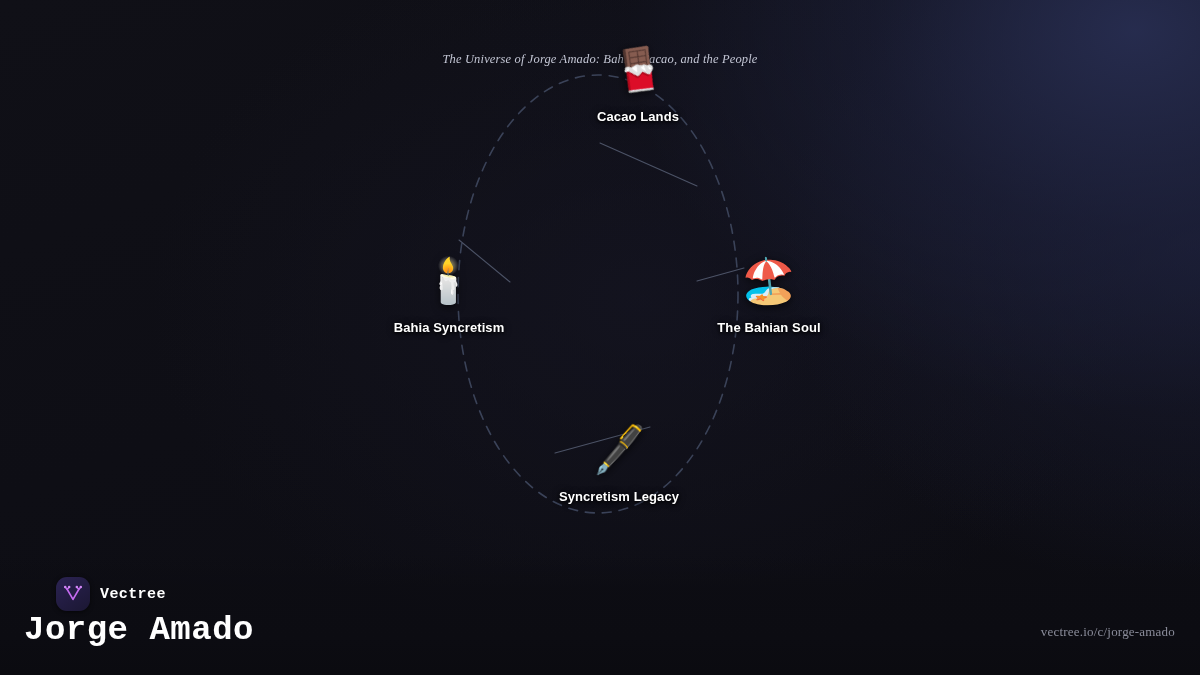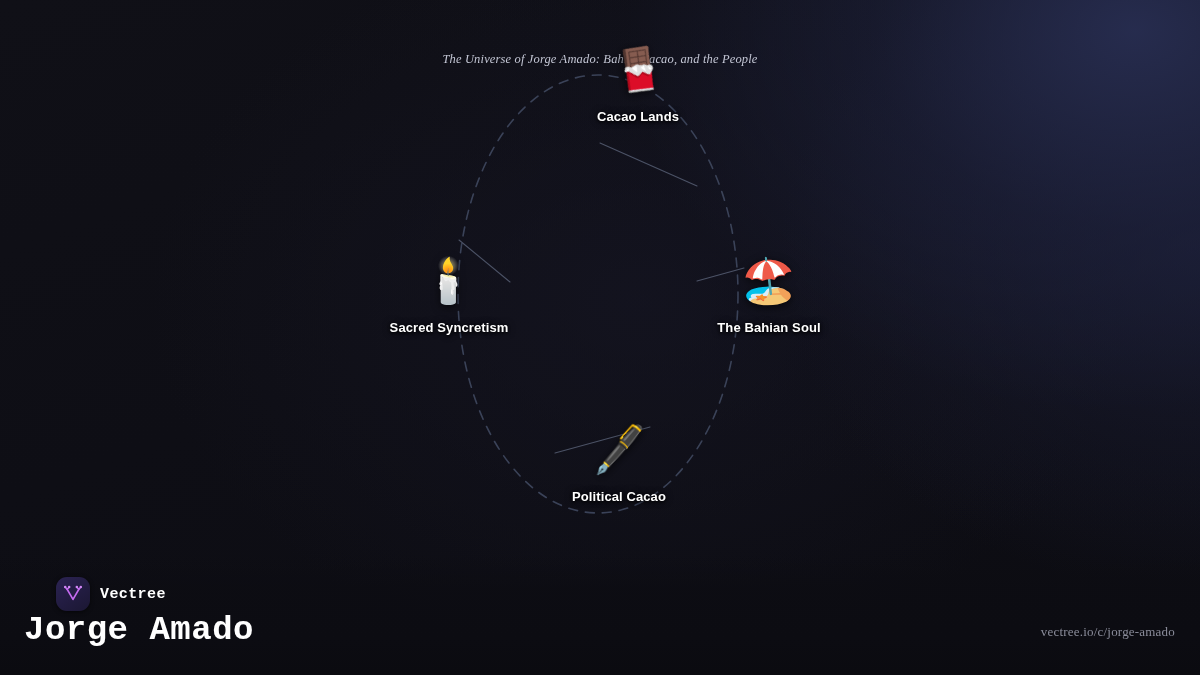--- a/index.html
+++ b/index.html
@@ -173,31 +173,31 @@
     </g>
   </svg>
 
   <div class="node rot-cacao" style="left:638px; top:84px;">
     <div class="node-emoji">🍫</div>
     <div class="node-label">Cacao Lands</div>
   </div>
 
   <div class="node rot-candle" style="left:449px; top:295px;">
     <div class="node-emoji">🕯️</div>
-    <div class="node-label">Sacred Syncretism</div>
+    <div class="node-label">Bahia Syncretism</div>
   </div>
 
   <div class="node rot-beach" style="left:769px; top:295px;">
     <div class="node-emoji">🏖️</div>
     <div class="node-label">The Bahian Soul</div>
   </div>
 
   <div class="node rot-pen" style="left:619px; top:464px;">
     <div class="node-emoji">🖋️</div>
-    <div class="node-label">Political Cacao</div>
+    <div class="node-label">Syncretism Legacy</div>
   </div>
 
   <div id="footer"></div>
 
   <div id="brand-row">
     <div id="brand-logo">
       <svg width="22" height="22" viewBox="0 0 22 22" aria-hidden="true">
         <path d="M5.2 6.4 L11 16.4 L16.8 6.4" fill="none" stroke="#c56bf0" stroke-width="1.7" stroke-linecap="round" stroke-linejoin="round"></path>
         <path d="M5.2 6.4 L3.4 4.3 M5.2 6.4 L7.0 4.3" fill="none" stroke="#c56bf0" stroke-width="1.5" stroke-linecap="round"></path>
         <path d="M16.8 6.4 L15.0 4.3 M16.8 6.4 L18.6 4.3" fill="none" stroke="#c56bf0" stroke-width="1.5" stroke-linecap="round"></path>

